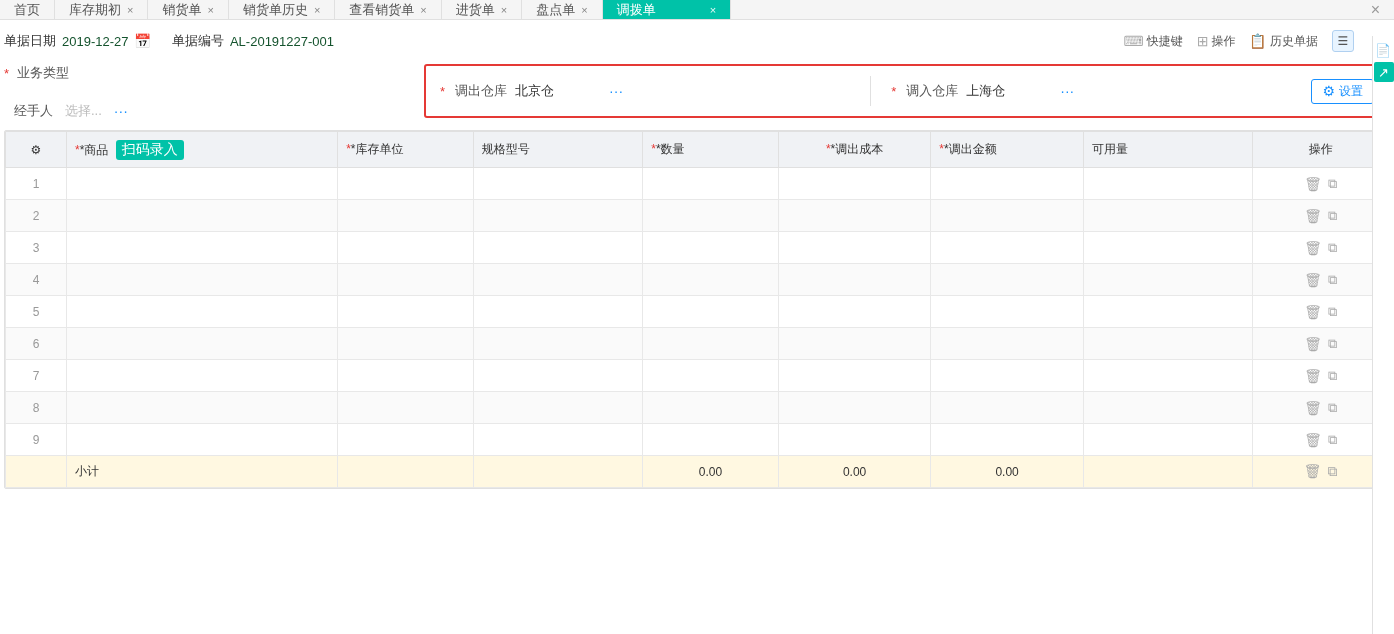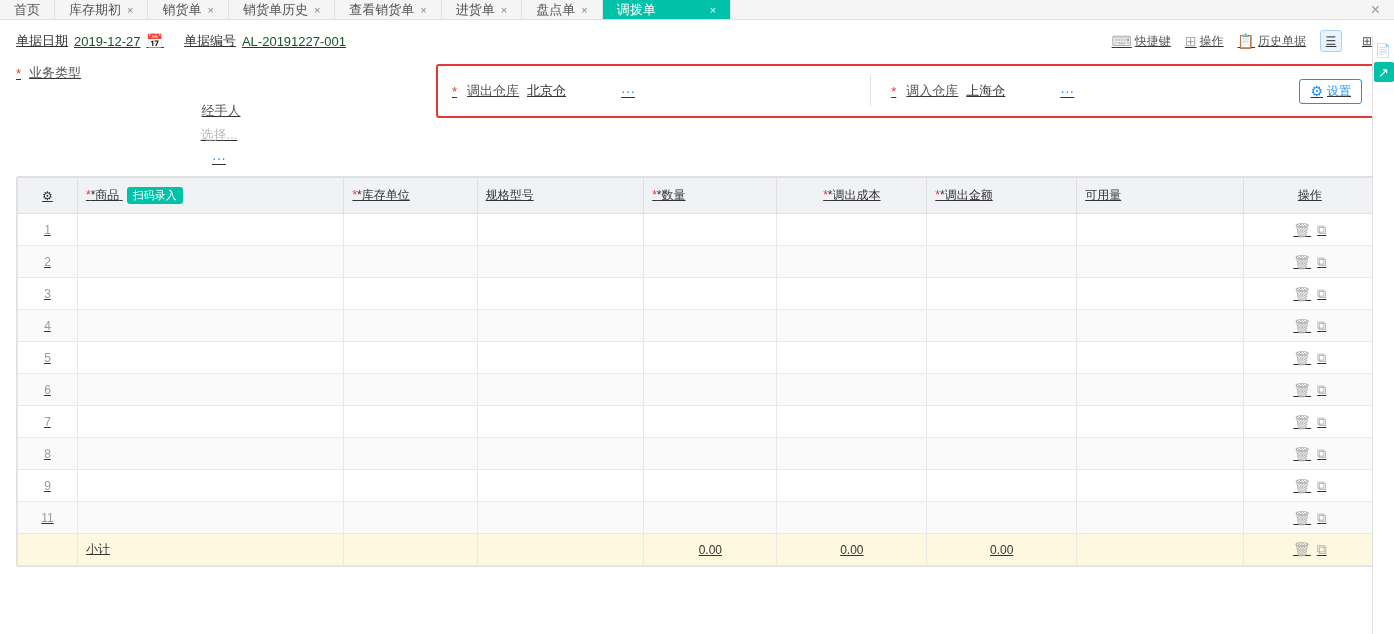--- a/index.html
+++ b/index.html
@@ -43,23 +43,22 @@
       margin-left: auto;
       margin-right: 8px;
       font-size: 16px;
       cursor: pointer;
       color: #999;
       padding: 0 6px;
     }
 
     
     .main-content {
-      padding: 10px 16px;
+      padding: 10px 4px;
       background: #fff;
-      text-decoration: underline;
     }
 
     
     .header-row {
       display: flex;
       align-items: center;
       margin-bottom: 12px;
       gap: 20px;
     }
     .header-field {
@@ -181,21 +180,20 @@
       margin-left: 10px;
     }
 
     
     .handler-row {
       display: flex;
       align-items: center;
       gap: 6px;
       margin-top: 20px;
       padding-left: 0;
-      flex-direction: column;
     }
 
     
     .table-container {
       border: 1px solid #e0e0e0;
       border-radius: 2px;
       overflow: hidden;
       margin-top: 6px;
     }
     table {
@@ -400,21 +398,21 @@
   <div class="table-container">
     <div class="scroll-area">
       <table>
         <thead>
           <tr>
             <th style="width:36px; text-align:center;">
               <span>⚙</span>
             </th>
             <th class="col-product">
               <span style="color:#e53935;">*</span><span>*商品</span>
-              <span style="display:inline-flex; align-items:center; background:#00c2a8; color:#fff; border-radius:3px; padding:1px 6px; font-size:11px; margin-left:4px; cursor:pointer;">
+              <span style="display:inline-flex; align-items:center; background:#00c2a8; color:#fff; border-radius:3px; padding:1px 6px; font-size:14px; margin-left:4px; cursor:pointer;">
                 <span>扫码录入</span>
               </span>
             </th>
             <th class="col-unit">
               <span style="color:#e53935;">*</span><span>*库存单位</span>
             </th>
             <th class="col-spec">
               <span>规格型号</span>
             </th>
             <th class="col-qty">
@@ -559,36 +557,20 @@
     <td class="col-avail"></td>
     <td class="col-action">
       <div class="action-icons">
         <span class="action-icon" title="删除">🗑</span>
         <span class="action-icon" title="复制" style="font-size:13px;">⧉</span>
       </div>
     </td>
   </tr>
             <tr>
     <td class="row-num">9</td>
-    <td class="col-product"></td>
-    <td class="col-unit"></td>
-    <td class="col-spec"></td>
-    <td class="col-qty"></td>
-    <td class="col-cost"></td>
-    <td class="col-amount"></td>
-    <td class="col-avail"></td>
-    <td class="col-action">
-      <div class="action-icons">
-        <span class="action-icon" title="删除">🗑</span>
-        <span class="action-icon" title="复制" style="font-size:13px;">⧉</span>
-      </div>
-    </td>
-  </tr>
-            <tr>
-    <td class="row-num">11</td>
     <td class="col-product"></td>
     <td class="col-unit"></td>
     <td class="col-spec"></td>
     <td class="col-qty"></td>
     <td class="col-cost"></td>
     <td class="col-amount"></td>
     <td class="col-avail"></td>
     <td class="col-action">
       <div class="action-icons">
         <span class="action-icon" title="删除">🗑</span>

